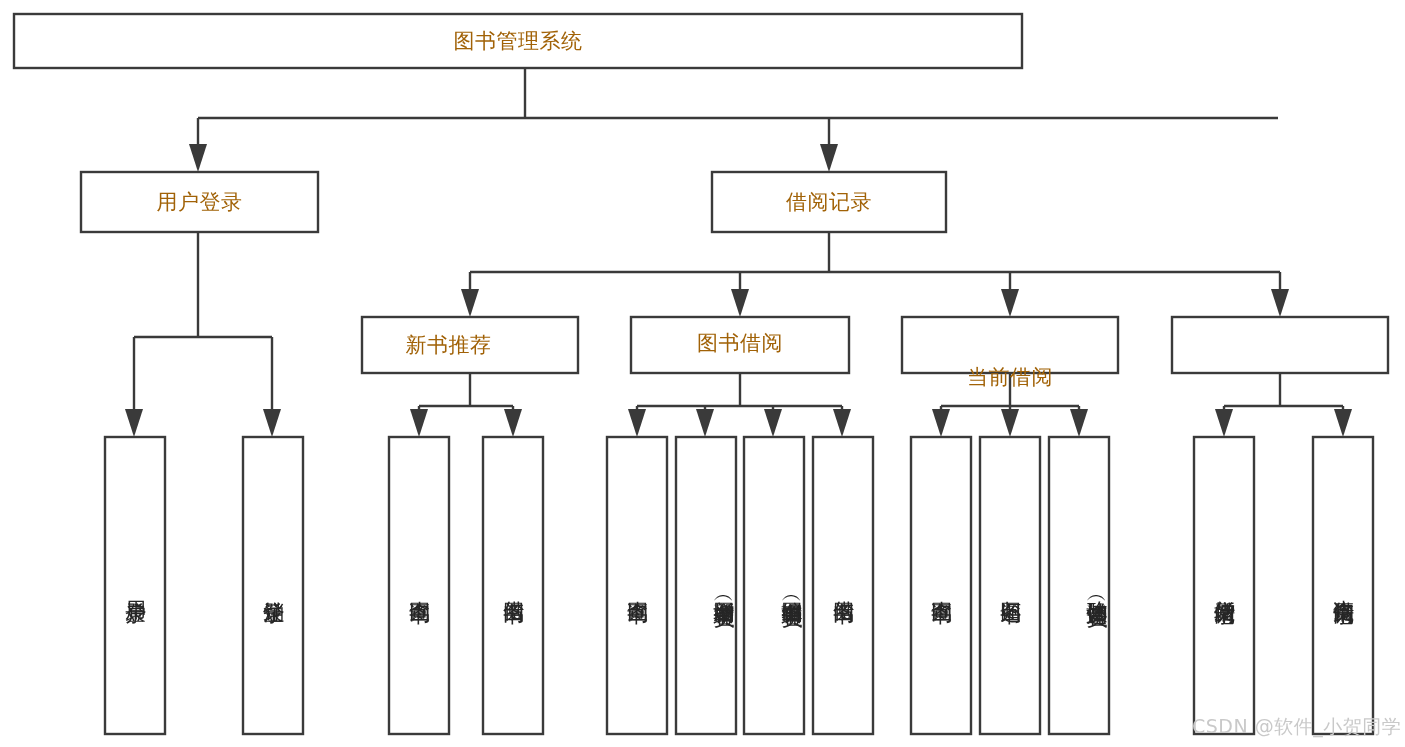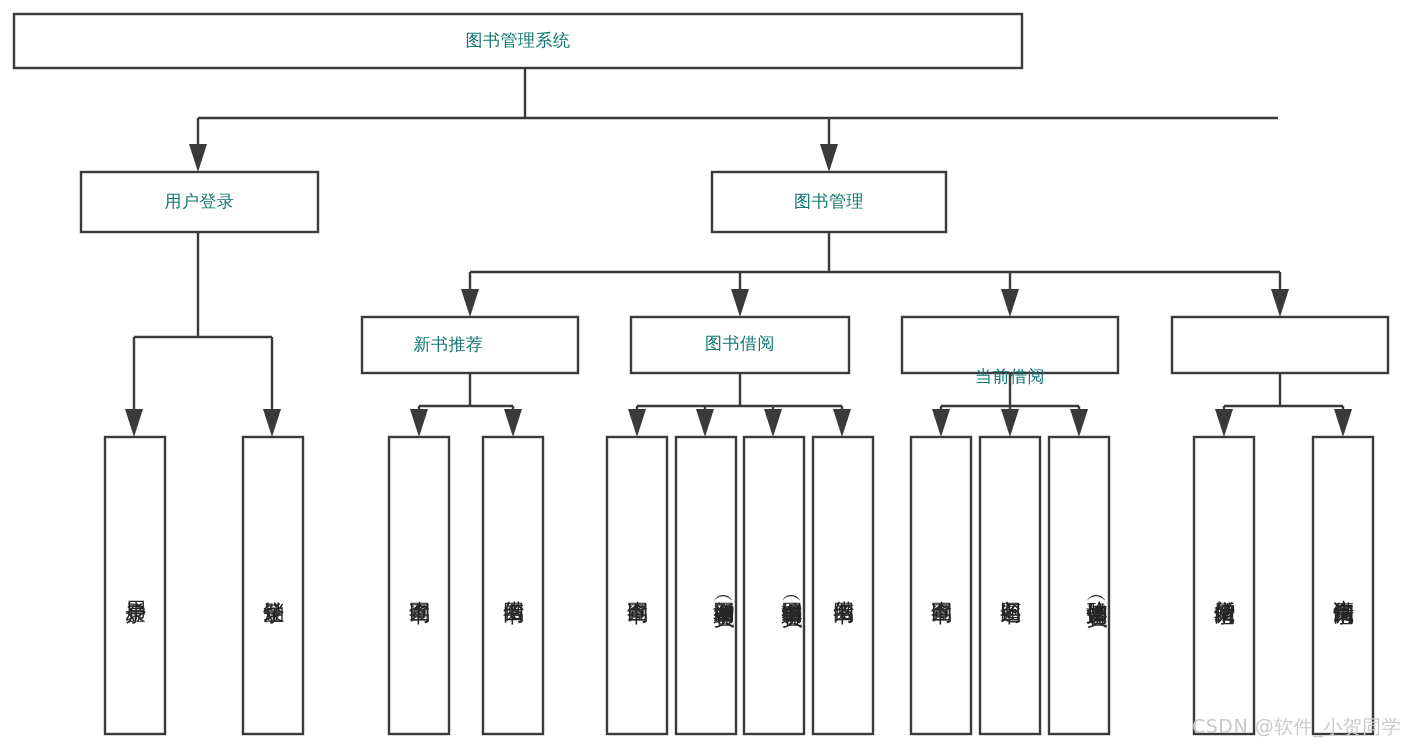--- a/index.html
+++ b/index.html
@@ -38,22 +38,22 @@
   }
   .arrow-head {
     fill: #3a3a3a;
     stroke: none;
   }
   .node-label-h {
     position: absolute;
     display: flex;
     align-items: center;
     justify-content: center;
-    color: #0f766e;
-    font-size: 17px;
+    color: #a16207;
+    font-size: 21px;
     line-height: 1.25;
     letter-spacing: 0.5px;
     white-space: nowrap;
     pointer-events: none;
   }
   .node-label-v {
     position: absolute;
     display: flex;
     align-items: flex-start;
     justify-content: center;
@@ -182,21 +182,21 @@
     <rect class="box-rect" x="980" y="437" width="60" height="297"></rect>
     <rect class="box-rect" x="1049" y="437" width="60" height="297"></rect>
 
     <rect class="box-rect" x="1194" y="437" width="60" height="297"></rect>
     <rect class="box-rect" x="1313" y="437" width="60" height="297"></rect>
   </svg>
 
   <div class="node-label-h" style="left:14px; top:14px; width:1008px; height:54px;">图书管理系统</div>
 
   <div class="node-label-h" style="left:81px; top:172px; width:237px; height:60px;">用户登录</div>
-  <div class="node-label-h" style="left:712px; top:172px; width:234px; height:60px;">图书管理</div>
+  <div class="node-label-h" style="left:712px; top:172px; width:234px; height:60px;">借阅记录</div>
 
   <div class="node-label-h" style="left:362px; top:317px; width:173px; height:56px;">新书推荐</div>
   <div class="node-label-h" style="left:631px; top:317px; width:218px; height:56px;font-family:Liberation Mono, monospace;">图书借阅</div>
   <div class="node-label-h" style="left:902px; top:317px; width:216px; height:56px;margin-top:32px;">当前借阅</div>
 
   <div class="node-label-v center" style="left:105px; top:437px; width:60px; height:297px;">用户登录</div>
   <div class="node-label-v center" style="left:243px; top:437px; width:60px; height:297px;">注销登录</div>
 
   <div class="node-label-v center" style="left:389px; top:437px; width:60px; height:297px;">查询图书</div>
   <div class="node-label-v center" style="left:483px; top:437px; width:60px; height:297px;">借阅图书</div>

